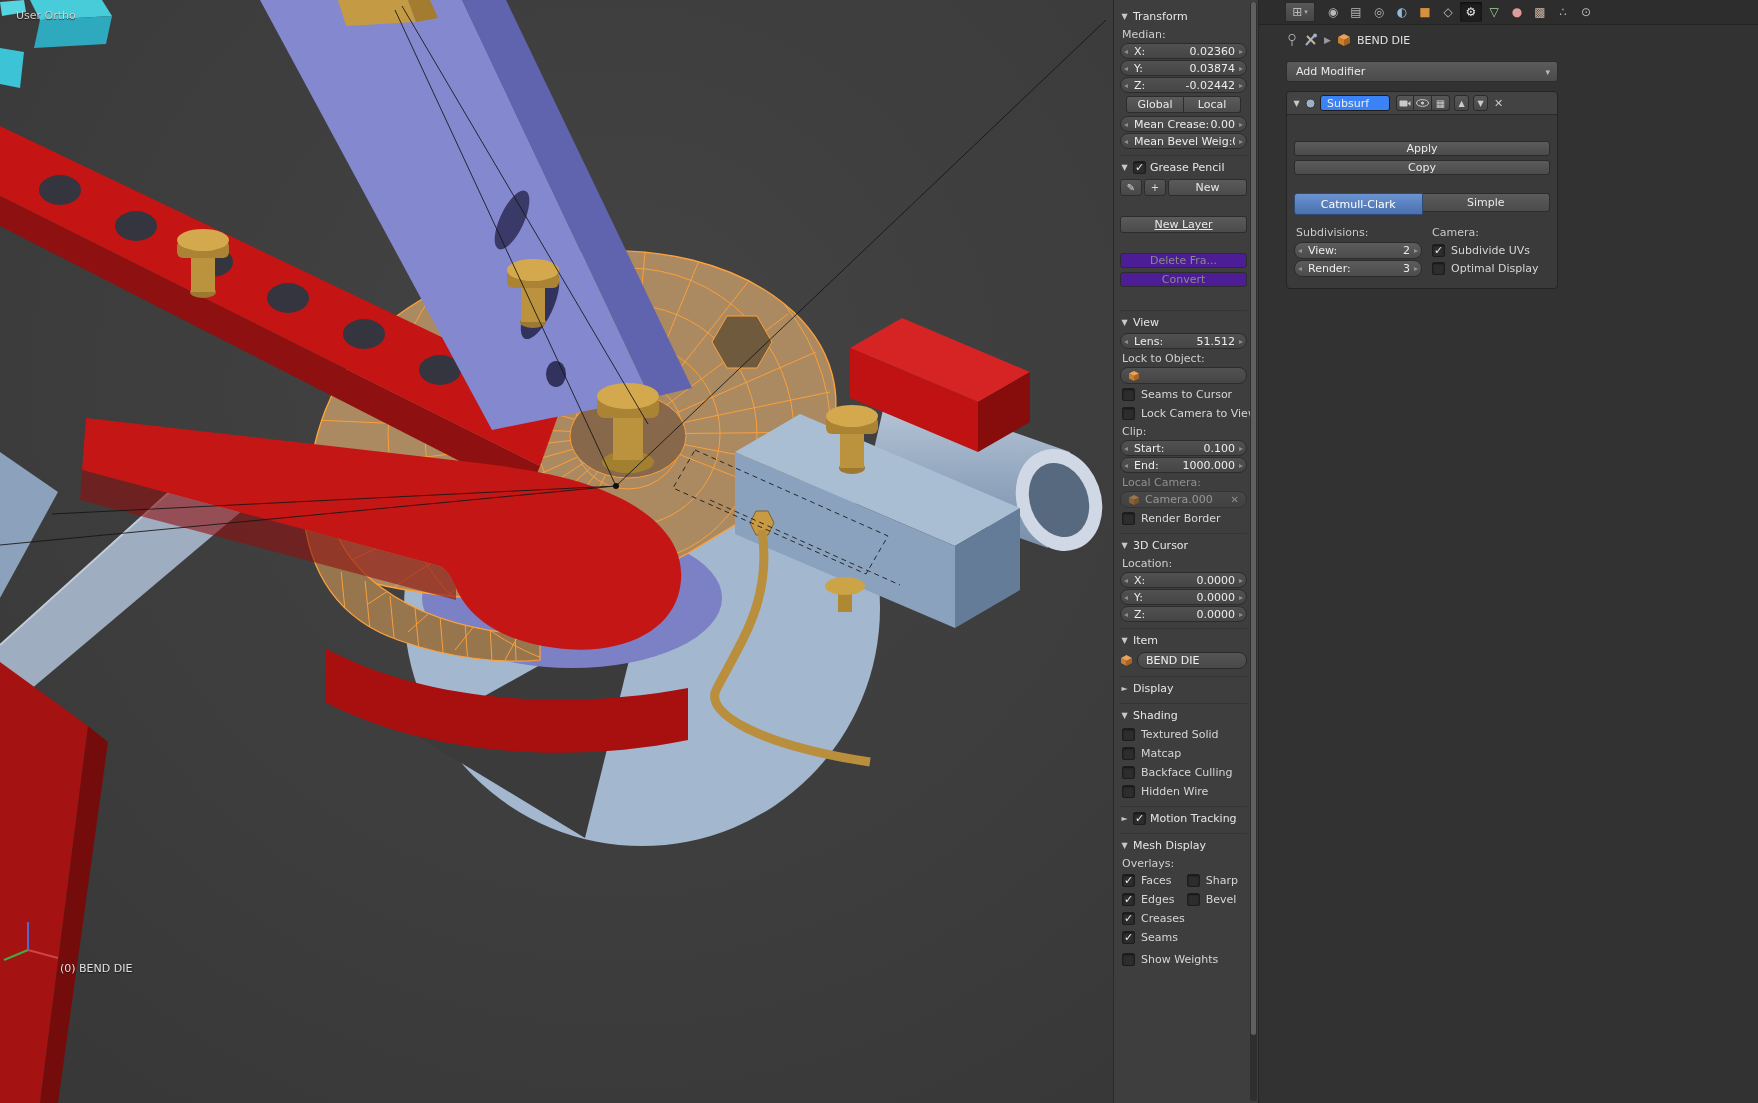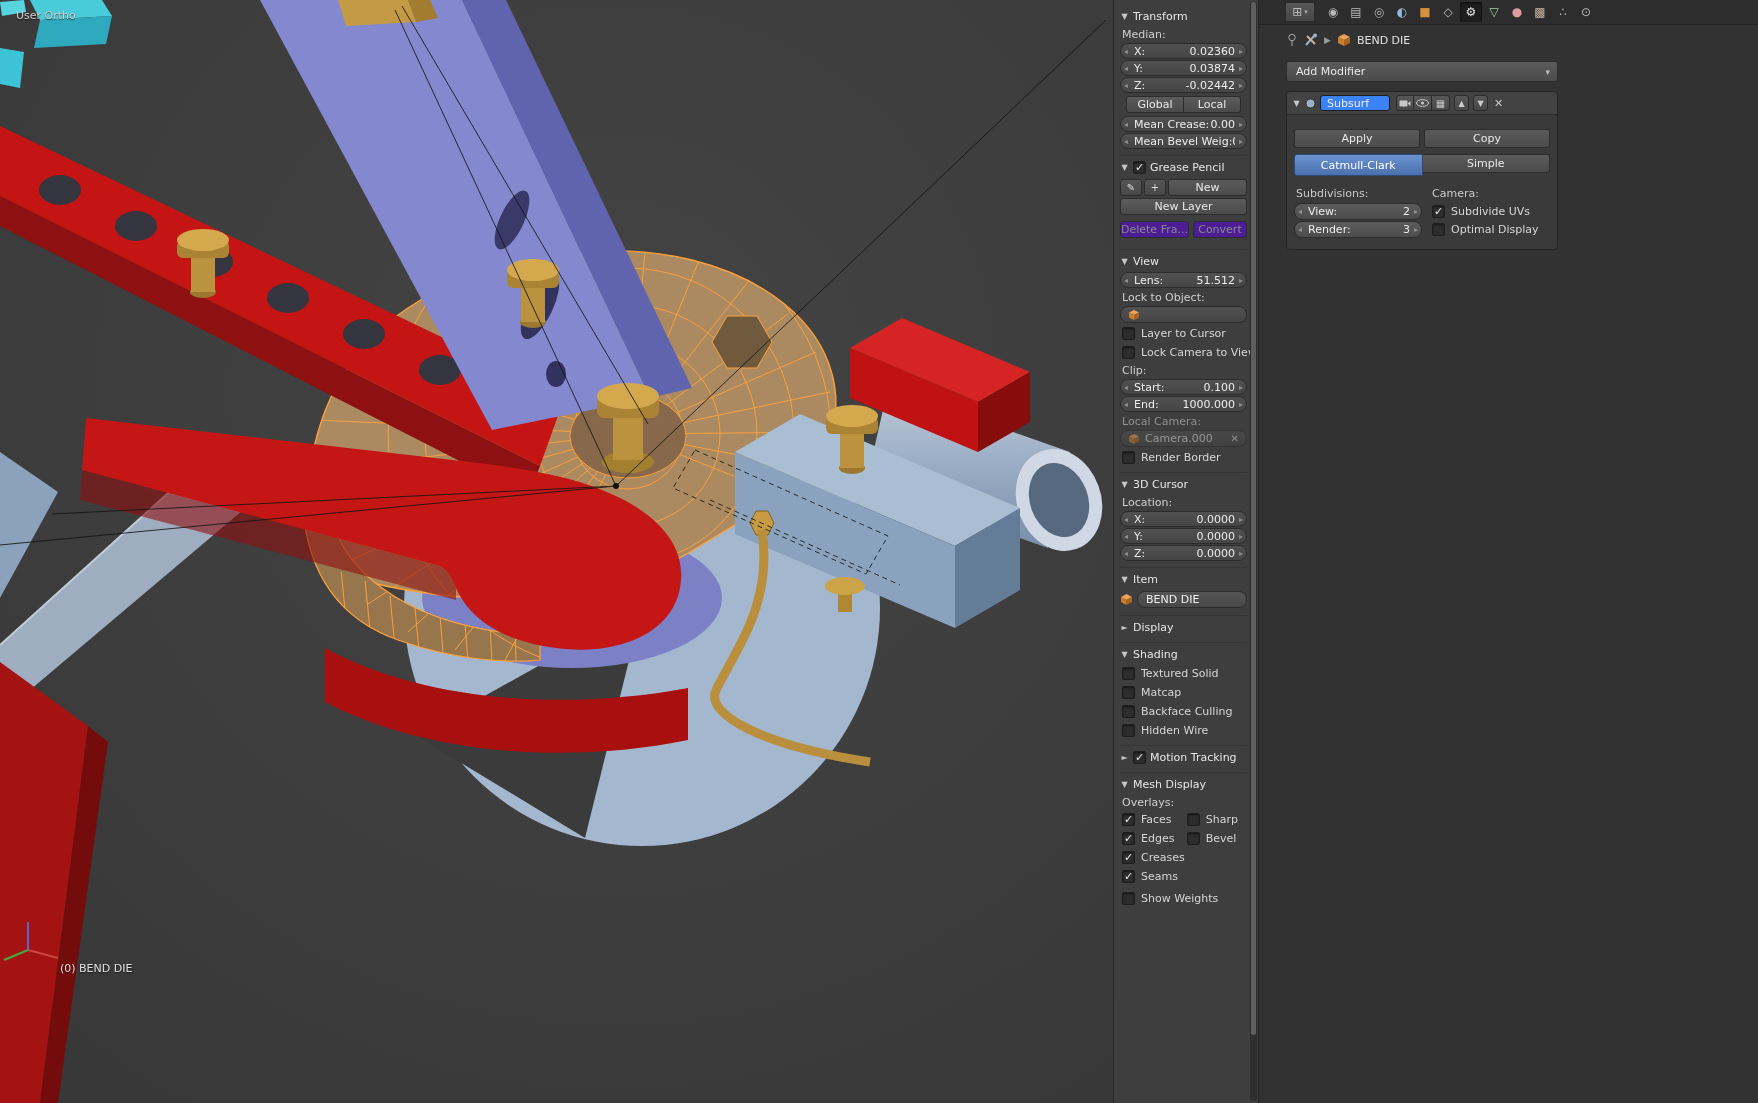--- a/index.html
+++ b/index.html
@@ -34,21 +34,21 @@
   .btn{display:flex;align-items:center;justify-content:center;height:17px;
     background:linear-gradient(#5b5b5b,#4b4b4b);border:1px solid #2c2c2c;border-radius:3px;
     color:#e8e8e8;white-space:nowrap;cursor:default;}
   .btn.disabled{color:#8a8a8a;background:#4c1d95;}
   .btn.grow{flex:1;}
   .seg{display:flex;}
   .seg .btn{flex:1;border-radius:0;border-left-width:0;}
   .seg .btn:first-child{border-radius:3px 0 0 3px;border-left-width:1px;}
   .seg .btn:last-child{border-radius:0 3px 3px 0;}
   .btn.sel{background:linear-gradient(#6b93d2,#4a70ad);border-color:#2f4a74;color:#fff;}
-  .row2{display:flex;gap:4px;margin:6px 0;}
+  .row2{display:flex;gap:4px;margin:18px 0;flex-direction:column;}
   .gp-row{display:flex;gap:2px;margin:2px 0;}
   .icon-cell{width:22px;height:17px;flex:none;display:flex;align-items:center;justify-content:center;
     background:linear-gradient(#565656,#474747);border:1px solid #2c2c2c;border-radius:3px;color:#ddd;font-size:10px;}
   .checkrow{display:flex;align-items:center;gap:6px;height:19px;padding-left:2px;white-space:nowrap;}
   .cbox{width:13px;height:13px;flex:none;background:#2d2d2d;border:1px solid #1d1d1d;border-radius:2px;
     position:relative;box-shadow:inset 0 1px 2px rgba(0,0,0,.55);}
   .cbox.checked::after{content:"✓";position:absolute;left:1px;top:-1px;font-size:11px;color:#f0f0f0;line-height:13px;}
   .clabel{color:#d6d6d6;}
   .objfield{display:flex;align-items:center;gap:5px;height:17px;margin:1px 0;
     background:linear-gradient(#515151,#454545);border:1px solid #2c2c2c;border-radius:8px;padding:0 7px;}
@@ -300,21 +300,21 @@
       <div class="panel-header">
         <span class="tri">▼</span>
         <span class="cbox checked"></span>
         <span class="ptitle">Grease Pencil</span>
       </div>
       <div class="gp-row">
         <span class="icon-cell">✎</span>
         <span class="icon-cell">+</span>
         <div class="btn grow">New</div>
       </div>
-      <div class="btn" style="margin:0 0;">New Layer</div>
+      <div class="btn" style="margin:20px 0;text-decoration:underline;">New Layer</div>
       <div class="row2">
         <div class="btn grow disabled">Delete Fra...</div>
         <div class="btn grow disabled">Convert</div>
       </div>
     </div>
 
     <div class="panel">
       <div class="panel-header">
         <span class="tri">▼</span>
         <span class="ptitle">View</span>
@@ -328,21 +328,21 @@
       <div class="lbl">Lock to Object:</div>
       <div class="objfield">
         <svg width="12" height="12">
             <polygon points="6,1 11,3.5 6,6 1,3.5" fill="#e8a25a"></polygon>
             <polygon points="1,3.5 6,6 6,11 1,8.5" fill="#c97f2e"></polygon>
             <polygon points="6,6 11,3.5 11,8.5 6,11" fill="#a96520"></polygon>
           </svg>
       </div>
       <div class="checkrow">
         <span class="cbox"></span>
-        <span class="clabel">Layer to Cursor</span>
+        <span class="clabel">Seams to Cursor</span>
       </div>
       <div class="checkrow">
         <span class="cbox"></span>
         <span class="clabel">Lock Camera to View</span>
       </div>
       <div class="lbl">Clip:</div>
       <div class="numfield">
         <span class="arr l">◂</span>
         <span class="nf-label">Start:</span>
         <span class="nf-value">0.100</span>

